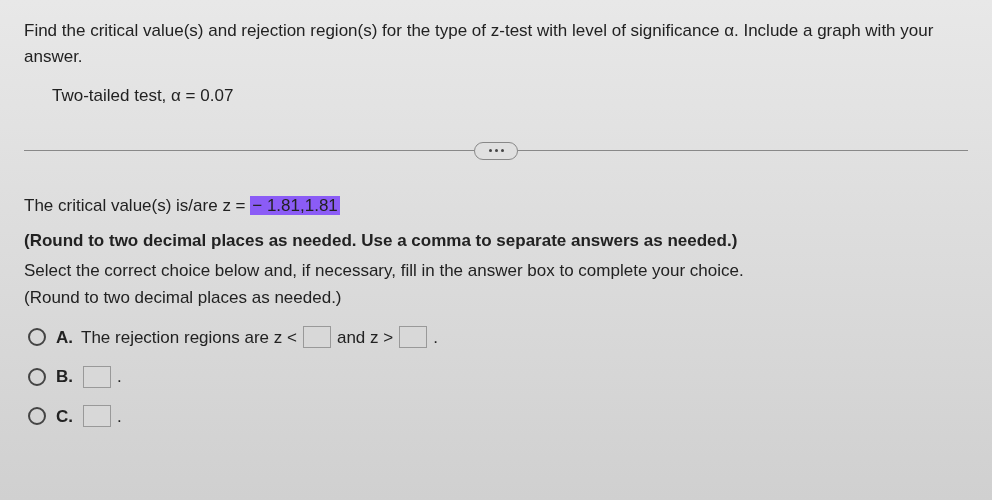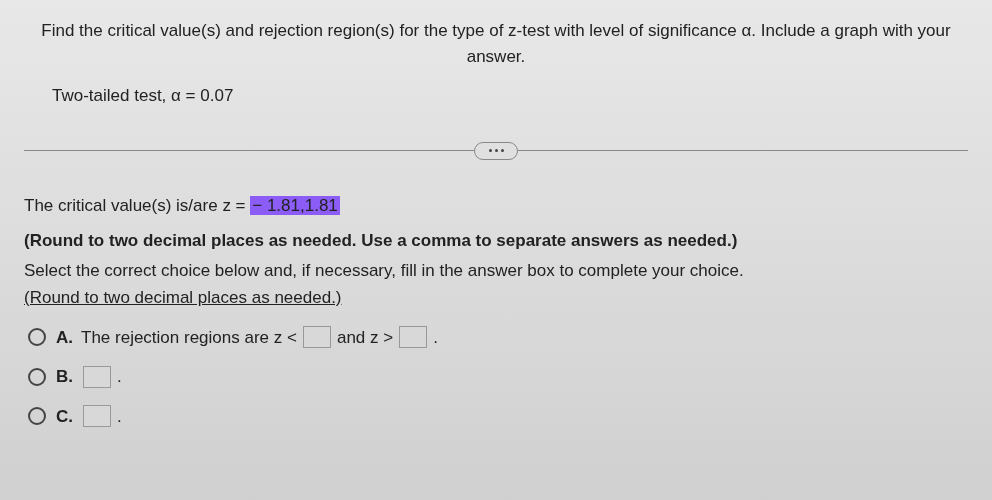--- a/index.html
+++ b/index.html
@@ -13,21 +13,20 @@
       background: linear-gradient(180deg, #e8e8e8 0%, #dcdcdc 50%, #d0d0d0 100%);
       font-family: Arial, Helvetica, sans-serif;
       color: #222;
       padding: 18px 24px;
       font-size: 17px;
       line-height: 1.5;
       position: relative;
     }
     .question-prompt {
       margin-bottom: 14px;
-      text-align: center;
     }
     .question-params {
       padding-left: 28px;
       margin-bottom: 32px;
     }
     .divider-row {
       position: relative;
       margin-bottom: 32px;
       height: 20px;
       display: flex;
@@ -66,21 +65,20 @@
     }
     .hint {
       margin-bottom: 4px;
       font-weight: bold;
     }
     .mc-instruction {
       margin-bottom: 2px;
     }
     .mc-hint {
       margin-bottom: 14px;
-      text-decoration: underline;
     }
     .choice-row {
       display: flex;
       align-items: center;
       margin-bottom: 14px;
       padding-left: 4px;
     }
     .radio {
       width: 18px;
       height: 18px;

